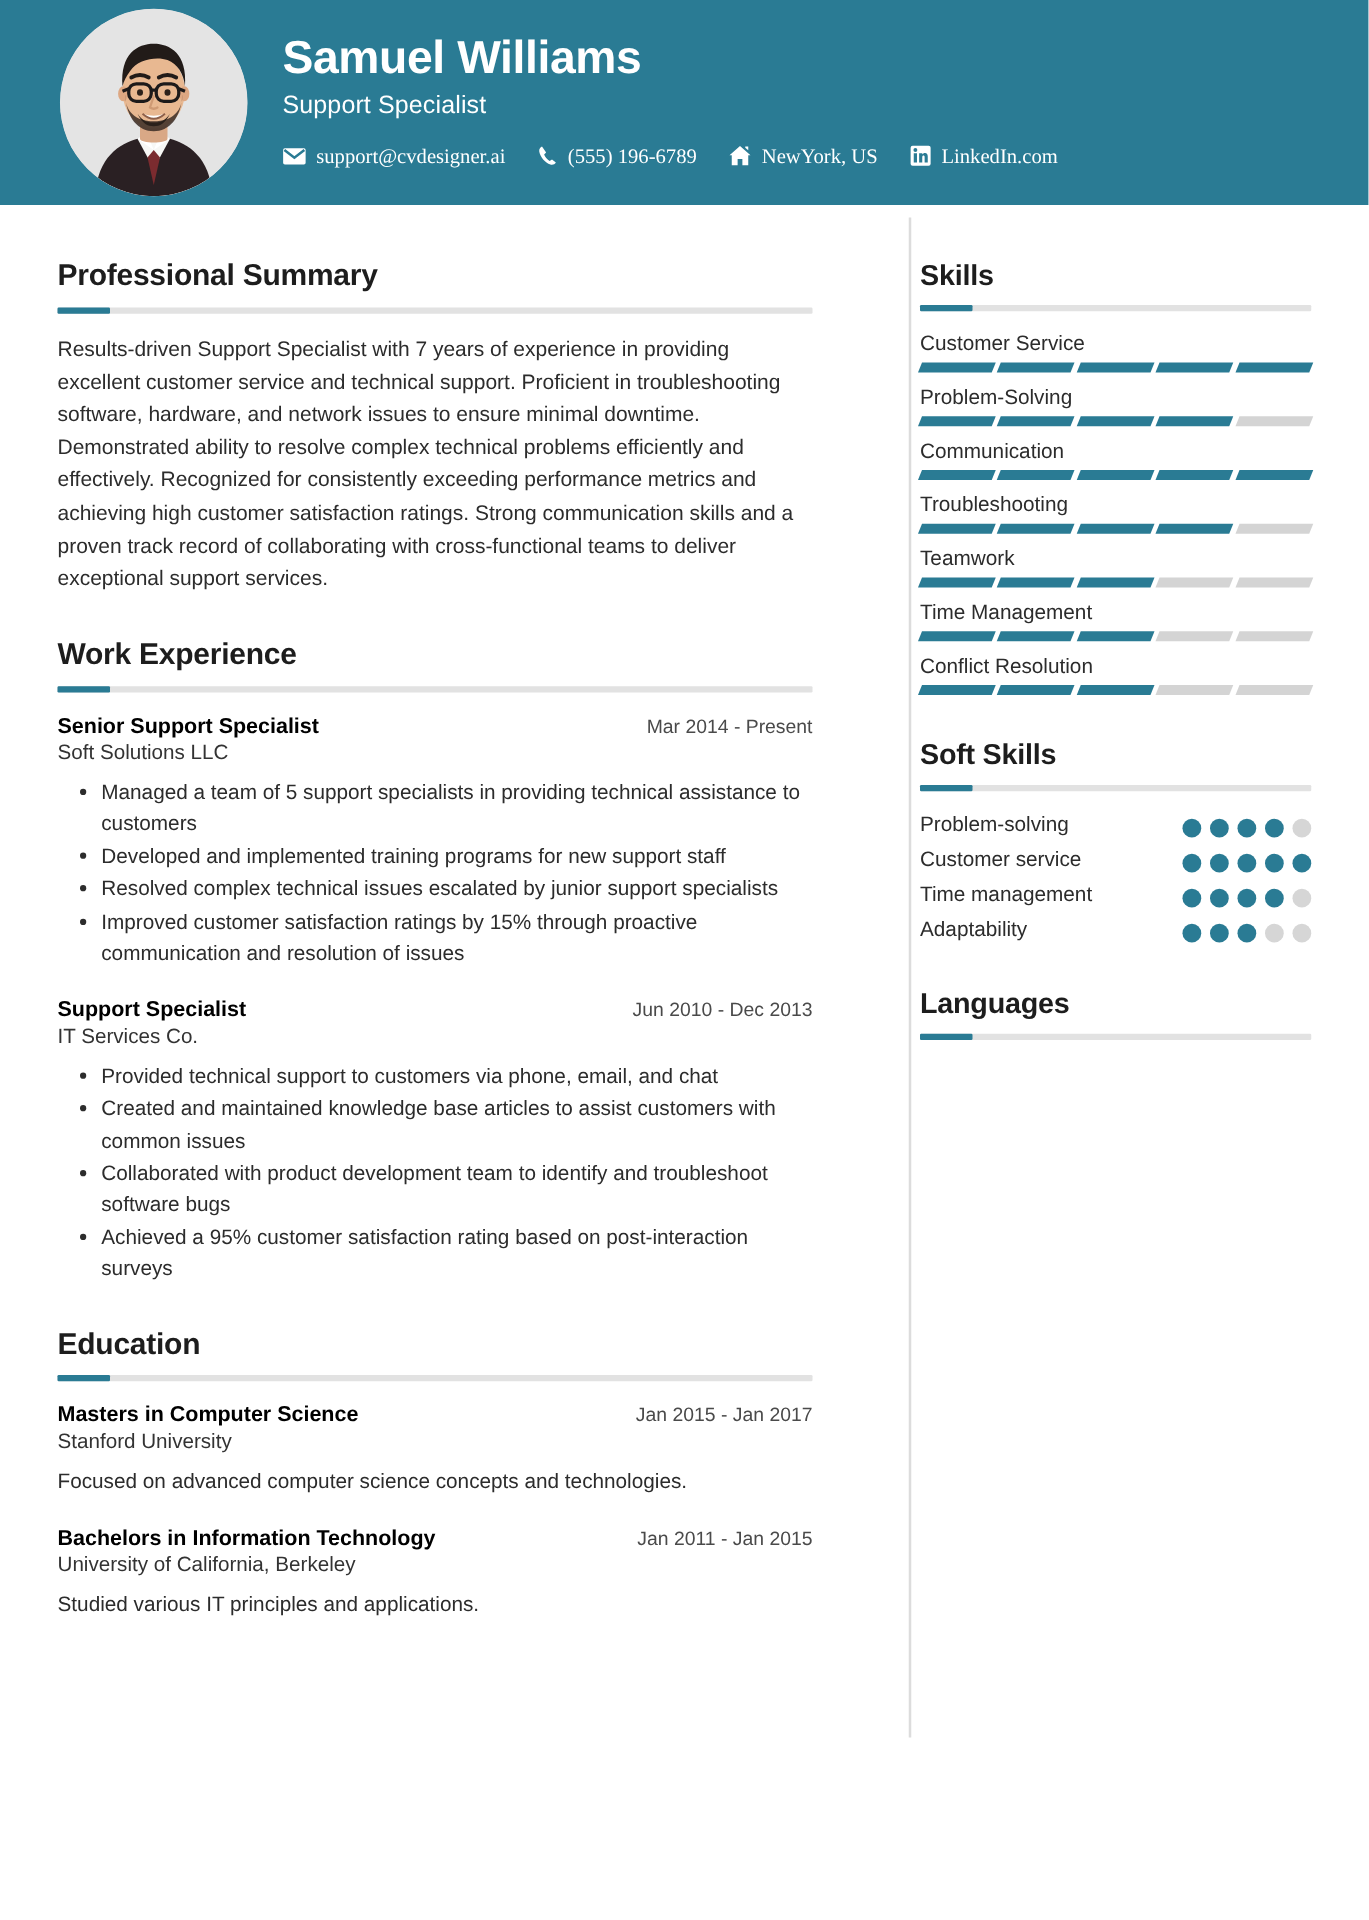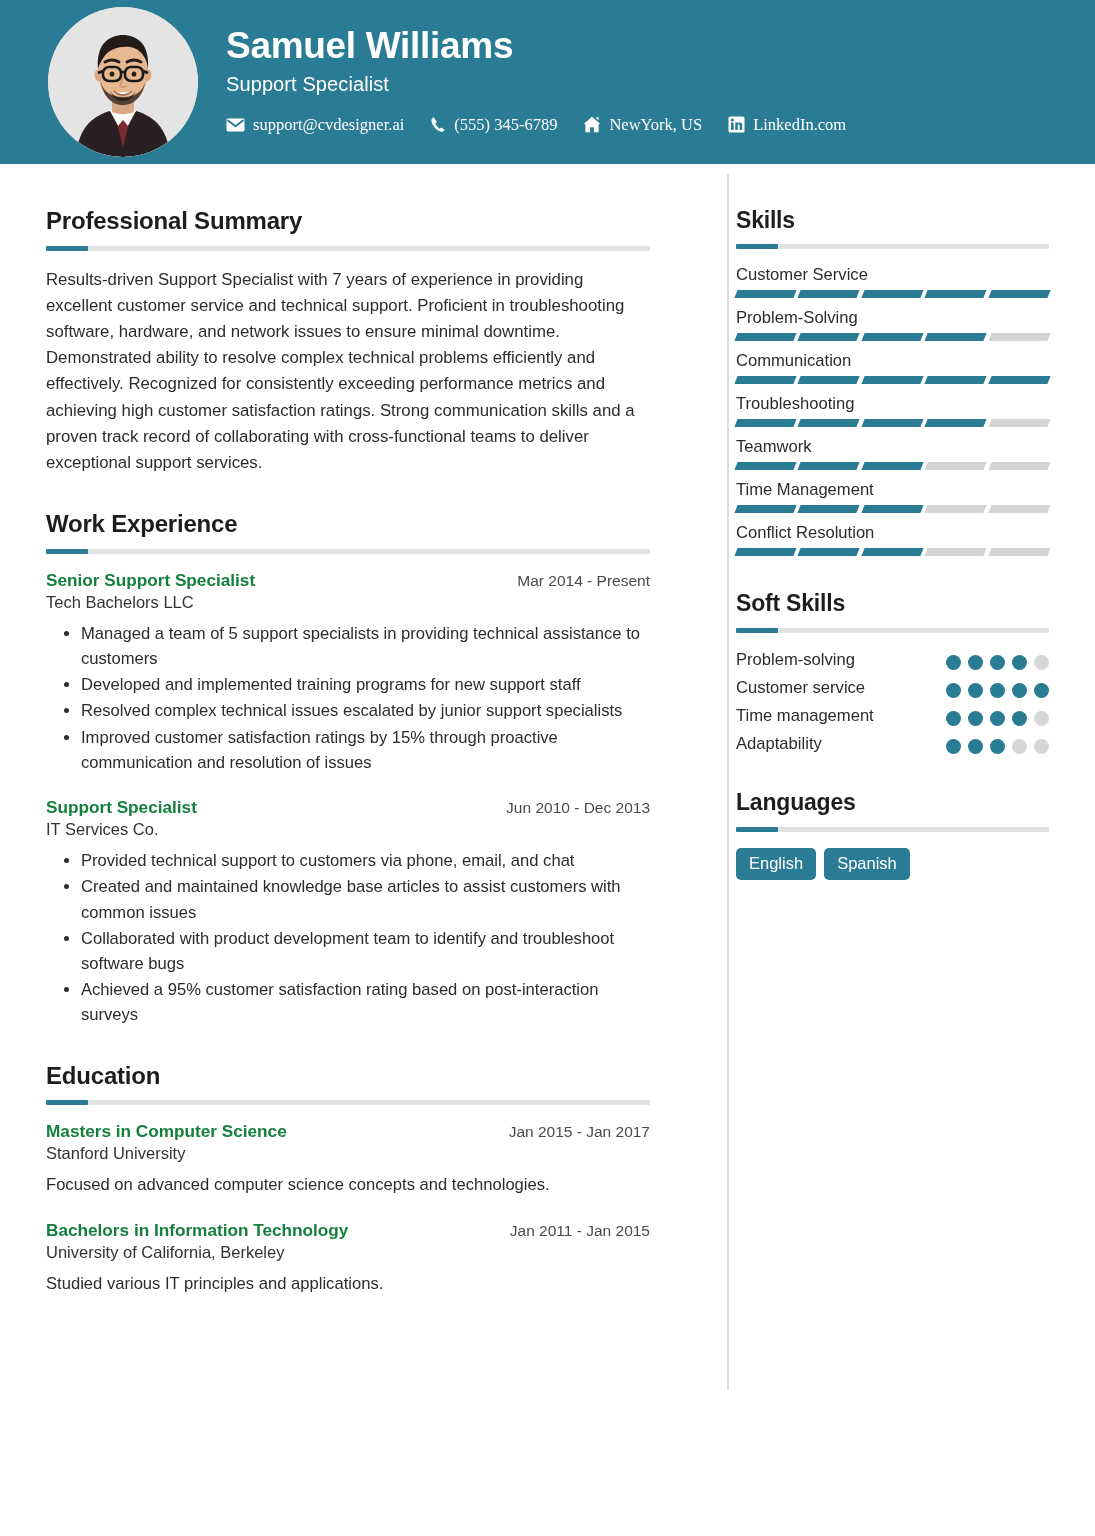--- a/index.html
+++ b/index.html
@@ -154,21 +154,21 @@
   .entry-head {
     display: flex;
     justify-content: space-between;
     align-items: baseline;
     gap: 14px;
   }
 
   .entry-role {
     font-size: 17.2px;
     font-weight: bold;
-    color: #15803d;
+    color: #000000;
   }
 
   .entry-date {
     font-size: 15.5px;
     color: #4a4a4a;
     white-space: nowrap;
   }
 
   .entry-org {
     font-size: 16.5px;
@@ -329,21 +329,21 @@
           </span>
           <span>support@cvdesigner.ai</span>
         </div>
 
         <div class="contact">
           <span>
             <svg width="16" height="17" viewBox="0 0 16 17">
               <path d="M3.6 1.2 C2.2 1.9 1.1 3.3 1.4 5.1 C2.1 9.3 6.1 14.2 10.3 15.6 C12.1 16.2 13.8 15.4 14.7 14 L11.6 11.5 L9.7 12.8 C8 11.7 6.1 9.6 5.3 7.6 L6.9 5.9 Z" fill="#ffffff"></path>
             </svg>
           </span>
-          <span>(555) 345-6789</span>
+          <span>(555) 196-6789</span>
         </div>
 
         <div class="contact">
           <span>
             <svg width="18" height="17" viewBox="0 0 18 17">
               <path d="M9 0.8 L17.4 8.1 L15.6 8.1 L15.6 16.2 L10.9 16.2 L10.9 11.2 L7.1 11.2 L7.1 16.2 L2.4 16.2 L2.4 8.1 L0.6 8.1 Z" fill="#ffffff"></path>
               <path d="M13.2 1.2 L15.6 1.2 L15.6 4.2 L13.2 2.2 Z" fill="#ffffff"></path>
             </svg>
           </span>
           <span>NewYork, US</span>
@@ -379,21 +379,21 @@
 
       <div class="sec-block">
         <div class="sec-title">Work Experience</div>
         <div class="sec-rule"></div>
         <div id="work-entries">
             <div class="entry">
               <div class="entry-head">
                 <div class="entry-role">Senior Support Specialist</div>
                 <div class="entry-date">Mar 2014 - Present</div>
               </div>
-              <div class="entry-org">Tech Bachelors LLC</div>
+              <div class="entry-org">Soft Solutions LLC</div>
               <ul class="bullets">
                 <li>Managed a team of 5 support specialists in providing technical assistance to customers</li>
                 <li>Developed and implemented training programs for new support staff</li>
                 <li>Resolved complex technical issues escalated by junior support specialists</li>
                 <li>Improved customer satisfaction ratings by 15% through proactive communication and resolution of issues</li>
               </ul>
             </div>
             <div class="entry">
               <div class="entry-head">
                 <div class="entry-role">Support Specialist</div>
@@ -557,21 +557,17 @@
                 <span class="dot"></span>
                 <span class="dot"></span>
               </div>
             </div>
           </div>
       </div>
 
       <div class="sec-block">
         <div class="sec-title small">Languages</div>
         <div class="sec-rule"></div>
-        <div class="lang-tags" id="lang-tags">
-            <span class="lang-tag">English</span>
-            <span class="lang-tag">Spanish</span>
-          </div>
       </div>
 
     </div>
   </div>
 </div>
 
 </body></html>

